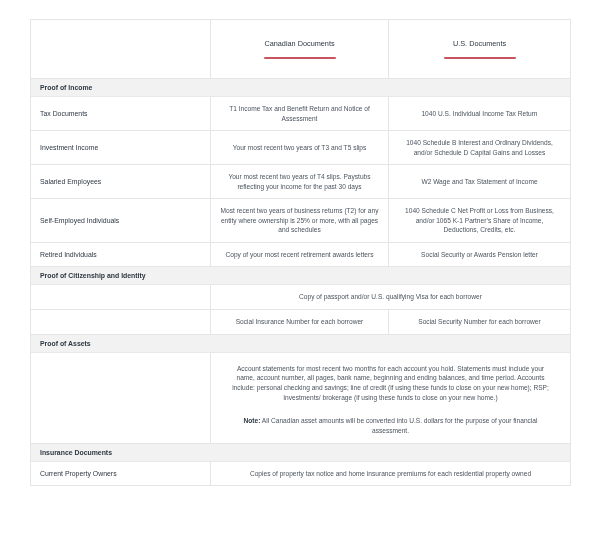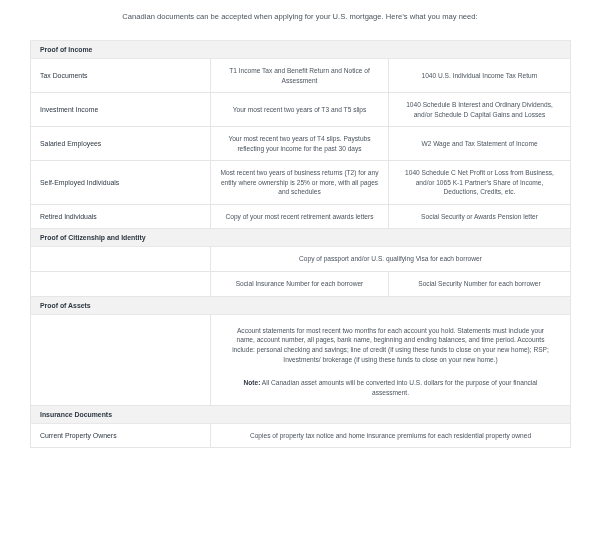--- a/index.html
+++ b/index.html
@@ -128,31 +128,41 @@
   .assets-note b {
     color: #2d3742;
     font-weight: bold;
   }
 </style>
 </head>
 <body>
 
 <div class="page">
 
-  <p class="page-subtitle">Canadian documents can be accepted when applying for your U.S. mortgage. Here’s what you may need:</p>
 
   <div class="table-wrap">
     <table class="docs">
       <colgroup>
         <col class="c1">
           <col class="c2">
           <col class="c3">
       </colgroup>
       <tbody>
 
+        <tr class="head-row">
+          <td></td>
+          <td class="col-head">
+            <span>Canadian Documents</span>
+            <span class="underline"></span>
+          </td>
+          <td class="col-head">
+            <span>U.S. Documents</span>
+            <span class="underline"></span>
+          </td>
+        </tr>
 
         <tr class="section-row">
           <td colspan="3">
             <span class="section-label">Proof of Income</span>
           </td>
         </tr>
 
         <tr>
           <td class="rowlabel">Tax Documents</td>
           <td class="cell">T1 Income Tax and Benefit Return and Notice of Assessment</td>

